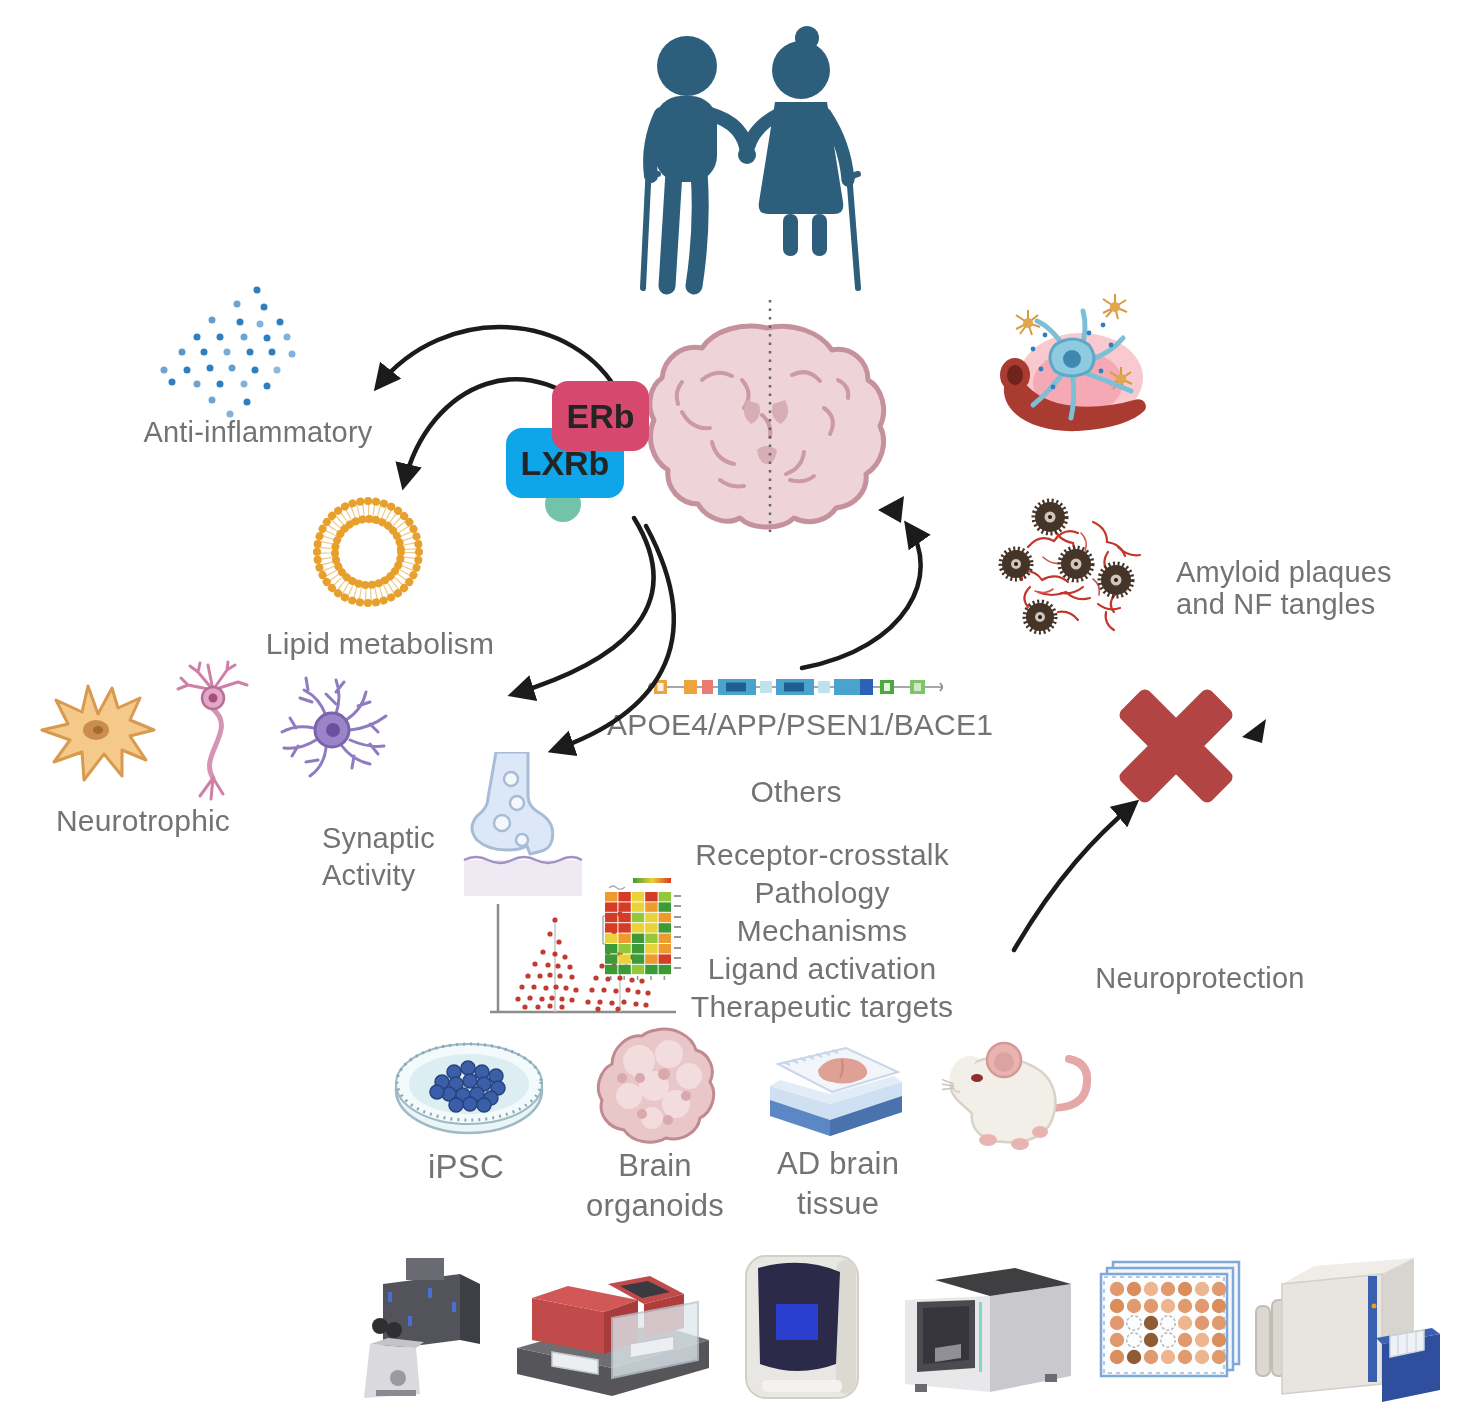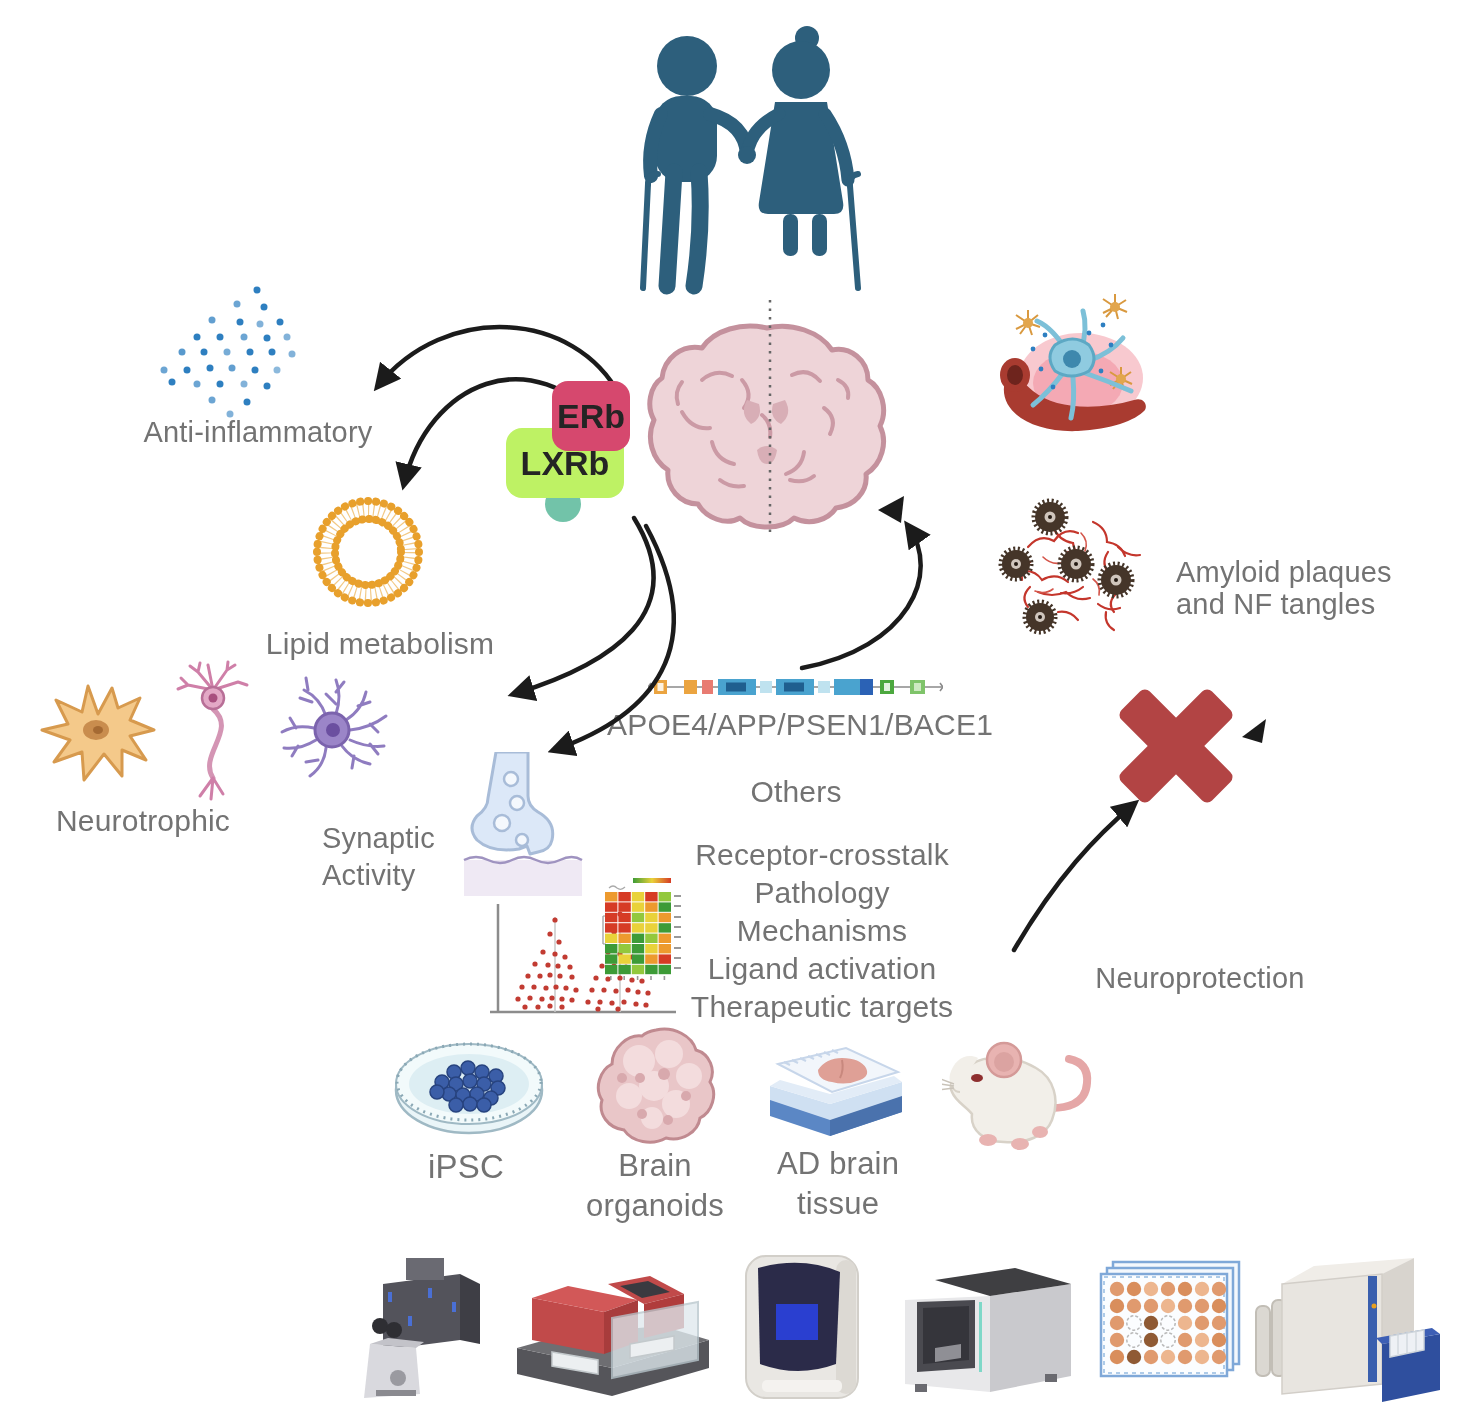--- a/index.html
+++ b/index.html
@@ -77,24 +77,24 @@
       <path d="M40,62 q-8,10 -4,22"></path>
       <path d="M148,160 q14,4 24,-4"></path>
       <path d="M78,160 q10,8 24,6"></path>
     </g>
     <path d="M105,80 q-8,14 4,24 q12,-6 8,-20 z" fill="#d8aeb6"></path>
     <path d="M143,80 q8,14 -4,24 q-12,-6 -8,-20 z" fill="#d8aeb6"></path>
     <path d="M115,130 q10,-8 20,0 q-2,14 -10,14 q-8,0 -10,-14 z" fill="#d8aeb6"></path>
   </svg>
 
   <div class="badge-tab" style="left:545px;top:486px;width:36px;height:36px;background:#72c3a9;"></div>
-  <div class="badge" style="left:506px;top:428px;width:118px;height:70px;background:#bef264;">
+  <div class="badge" style="left:506px;top:428px;width:118px;height:70px;background:#0ea5e9;">
     <span>LXRb</span>
   </div>
-  <div class="badge" style="left:552px;top:381px;width:78px;height:70px;background:#d6486e;">
+  <div class="badge" style="left:552px;top:381px;width:97px;height:70px;background:#d6486e;">
     <span>ERb</span>
   </div>
 
   <svg class="icon" style="left:152px;top:282px;" width="160" height="140" viewBox="0 0 160 140">
     <g fill="#2e7fc0" style="fill: rgb(46, 127, 192);">
       <circle cx="105" cy="8" r="3.5"></circle>
         <circle cx="85" cy="22" r="3.5" opacity=".7"></circle>
         <circle cx="112" cy="25" r="3.5"></circle>
       <circle cx="60" cy="38" r="3.5" opacity=".75"></circle>
         <circle cx="88" cy="40" r="3.5"></circle>

